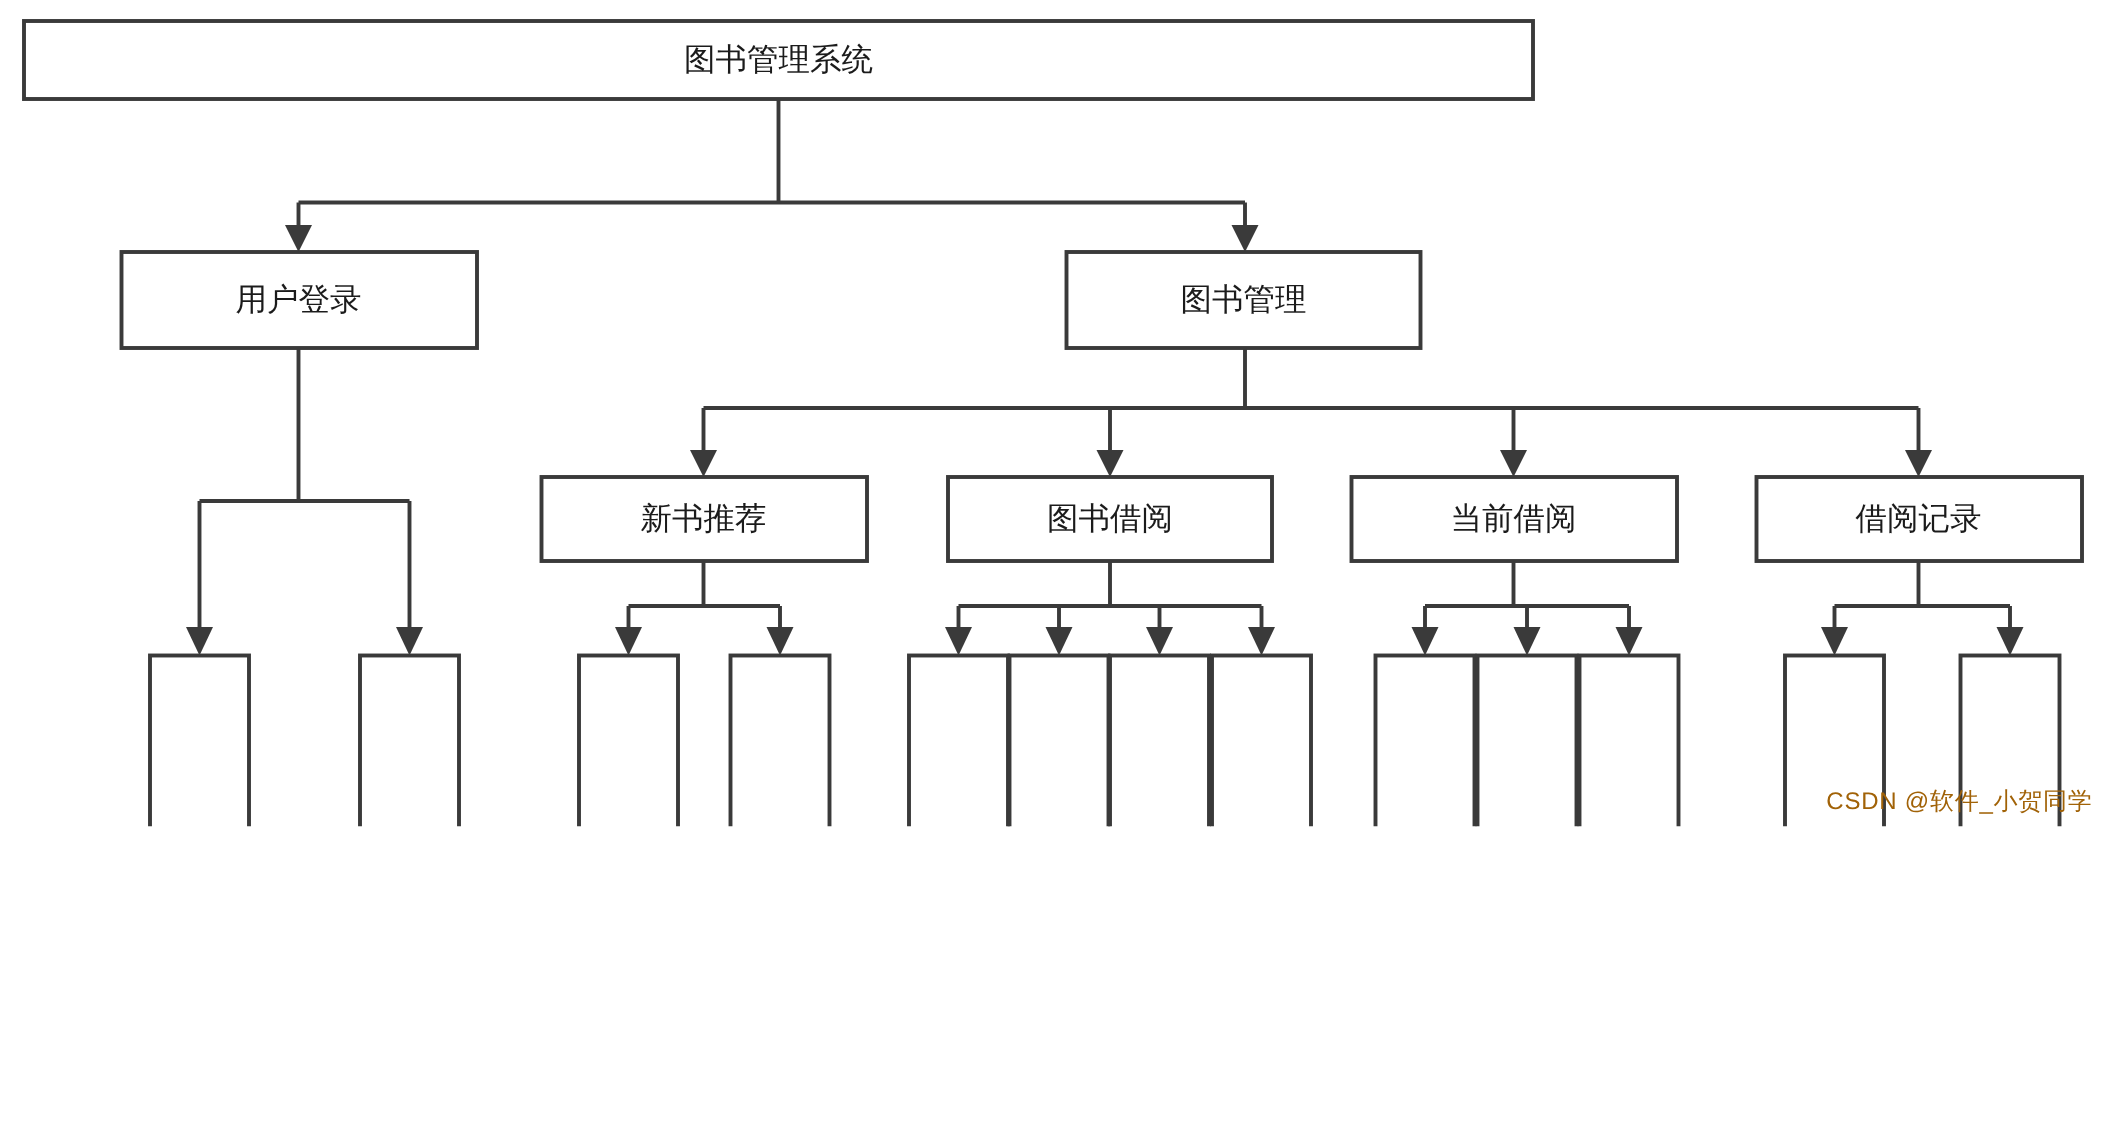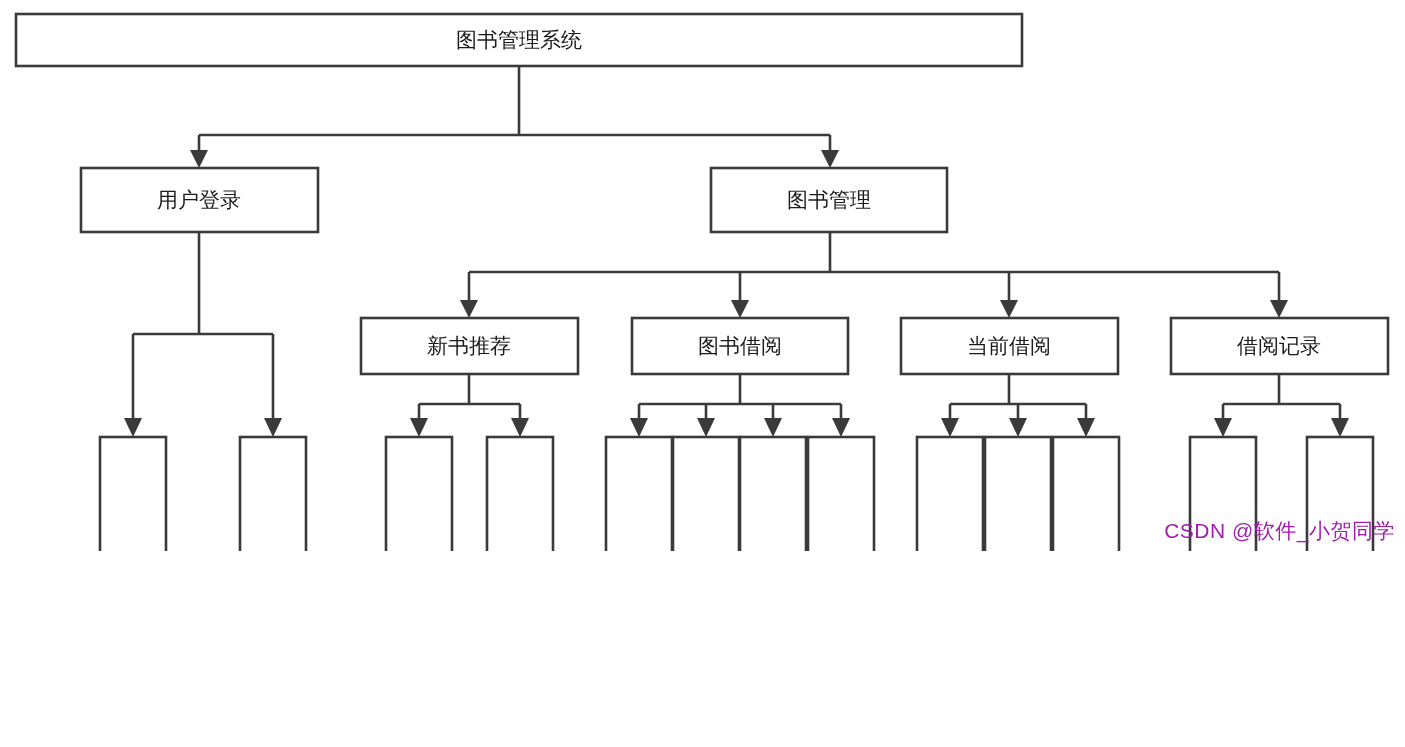--- a/index.html
+++ b/index.html
@@ -60,22 +60,22 @@
     text-orientation: upright;
     letter-spacing: 1px;
     white-space: nowrap;
     pointer-events: none;
   }
   .watermark {
     position: absolute;
     right: 10px;
     bottom: 6px;
     font-family: "Liberation Sans", "DejaVu Sans", sans-serif;
-    font-size: 21px;
-    color: #a21caf;
+    font-size: 16px;
+    color: #a16207;
     letter-spacing: 0.5px;
     white-space: nowrap;
   }
 </style>
 </head>
 <body>
 
 <div id="diagram-root">
 
   <svg id="diagram-svg" viewBox="0 0 1405 747">

